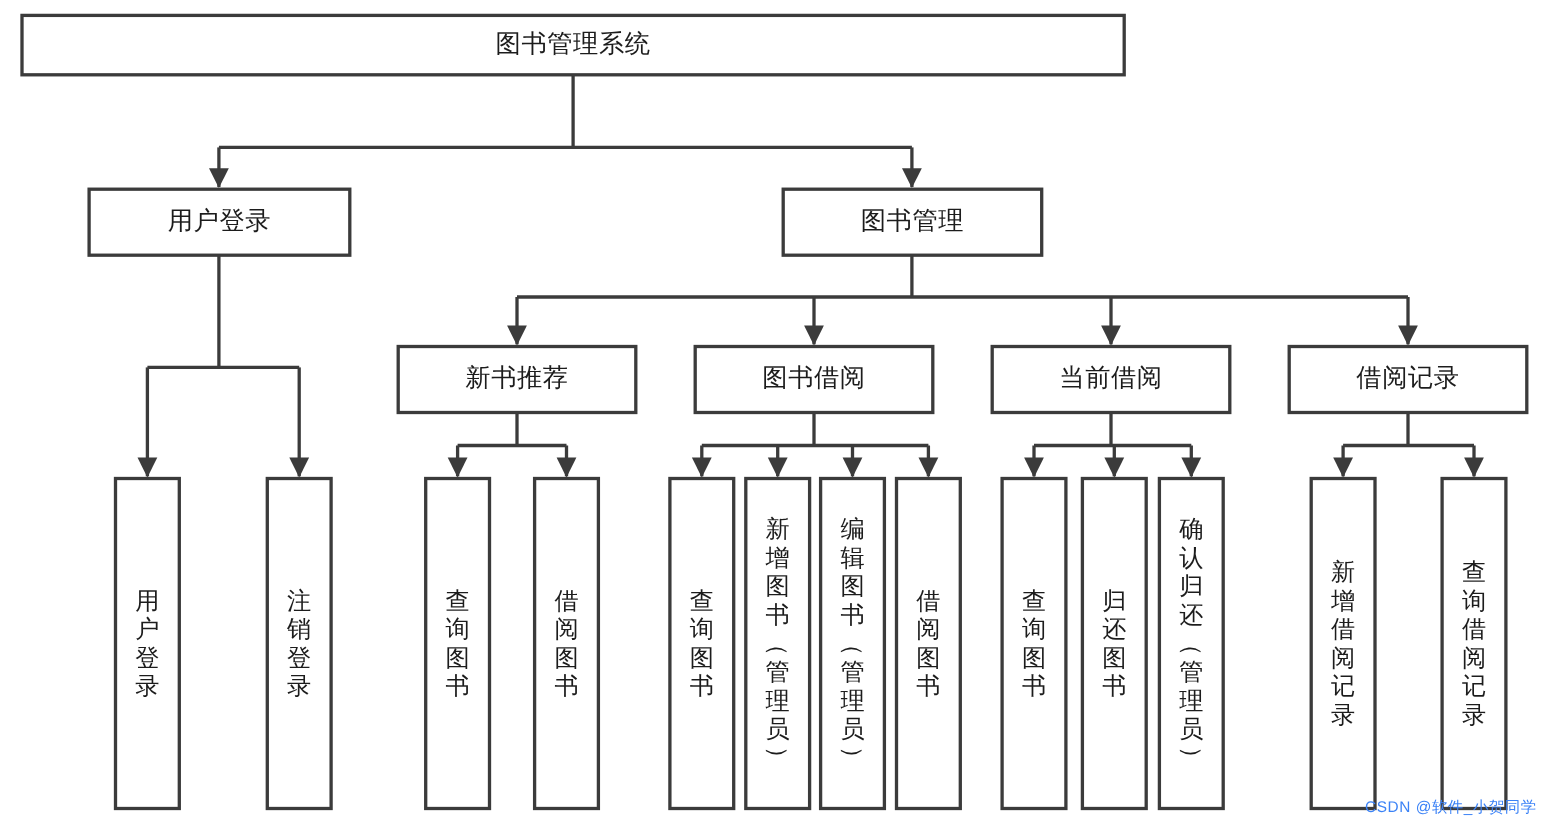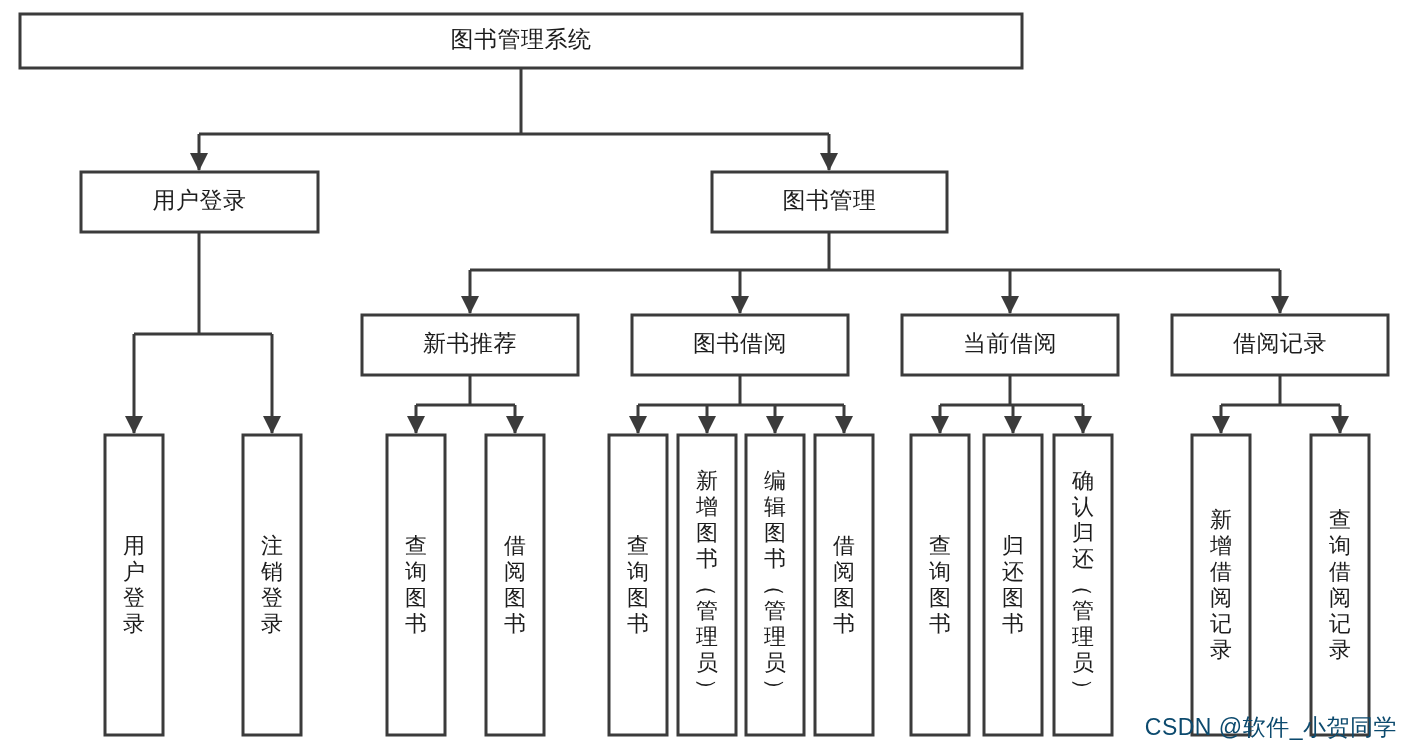--- a/index.html
+++ b/index.html
@@ -55,22 +55,22 @@
     fill: #1c1c1c;
     font-family: "Liberation Sans", "DejaVu Sans", sans-serif;
     font-size: 22px;
     text-anchor: middle;
   }
   .watermark {
     position: absolute;
     right: 8px;
     bottom: 4px;
     font-family: "Liberation Sans", "DejaVu Sans", sans-serif;
-    font-size: 23px;
-    color: #0c4a6e;
+    font-size: 14px;
+    color: #3b82f6;
     white-space: nowrap;
     letter-spacing: 0.5px;
     user-select: none;
   }
 </style>
 </head>
 <body>
 
 <div id="diagram-root">
   <svg class="diagram-canvas" viewBox="0 0 1405 747">

